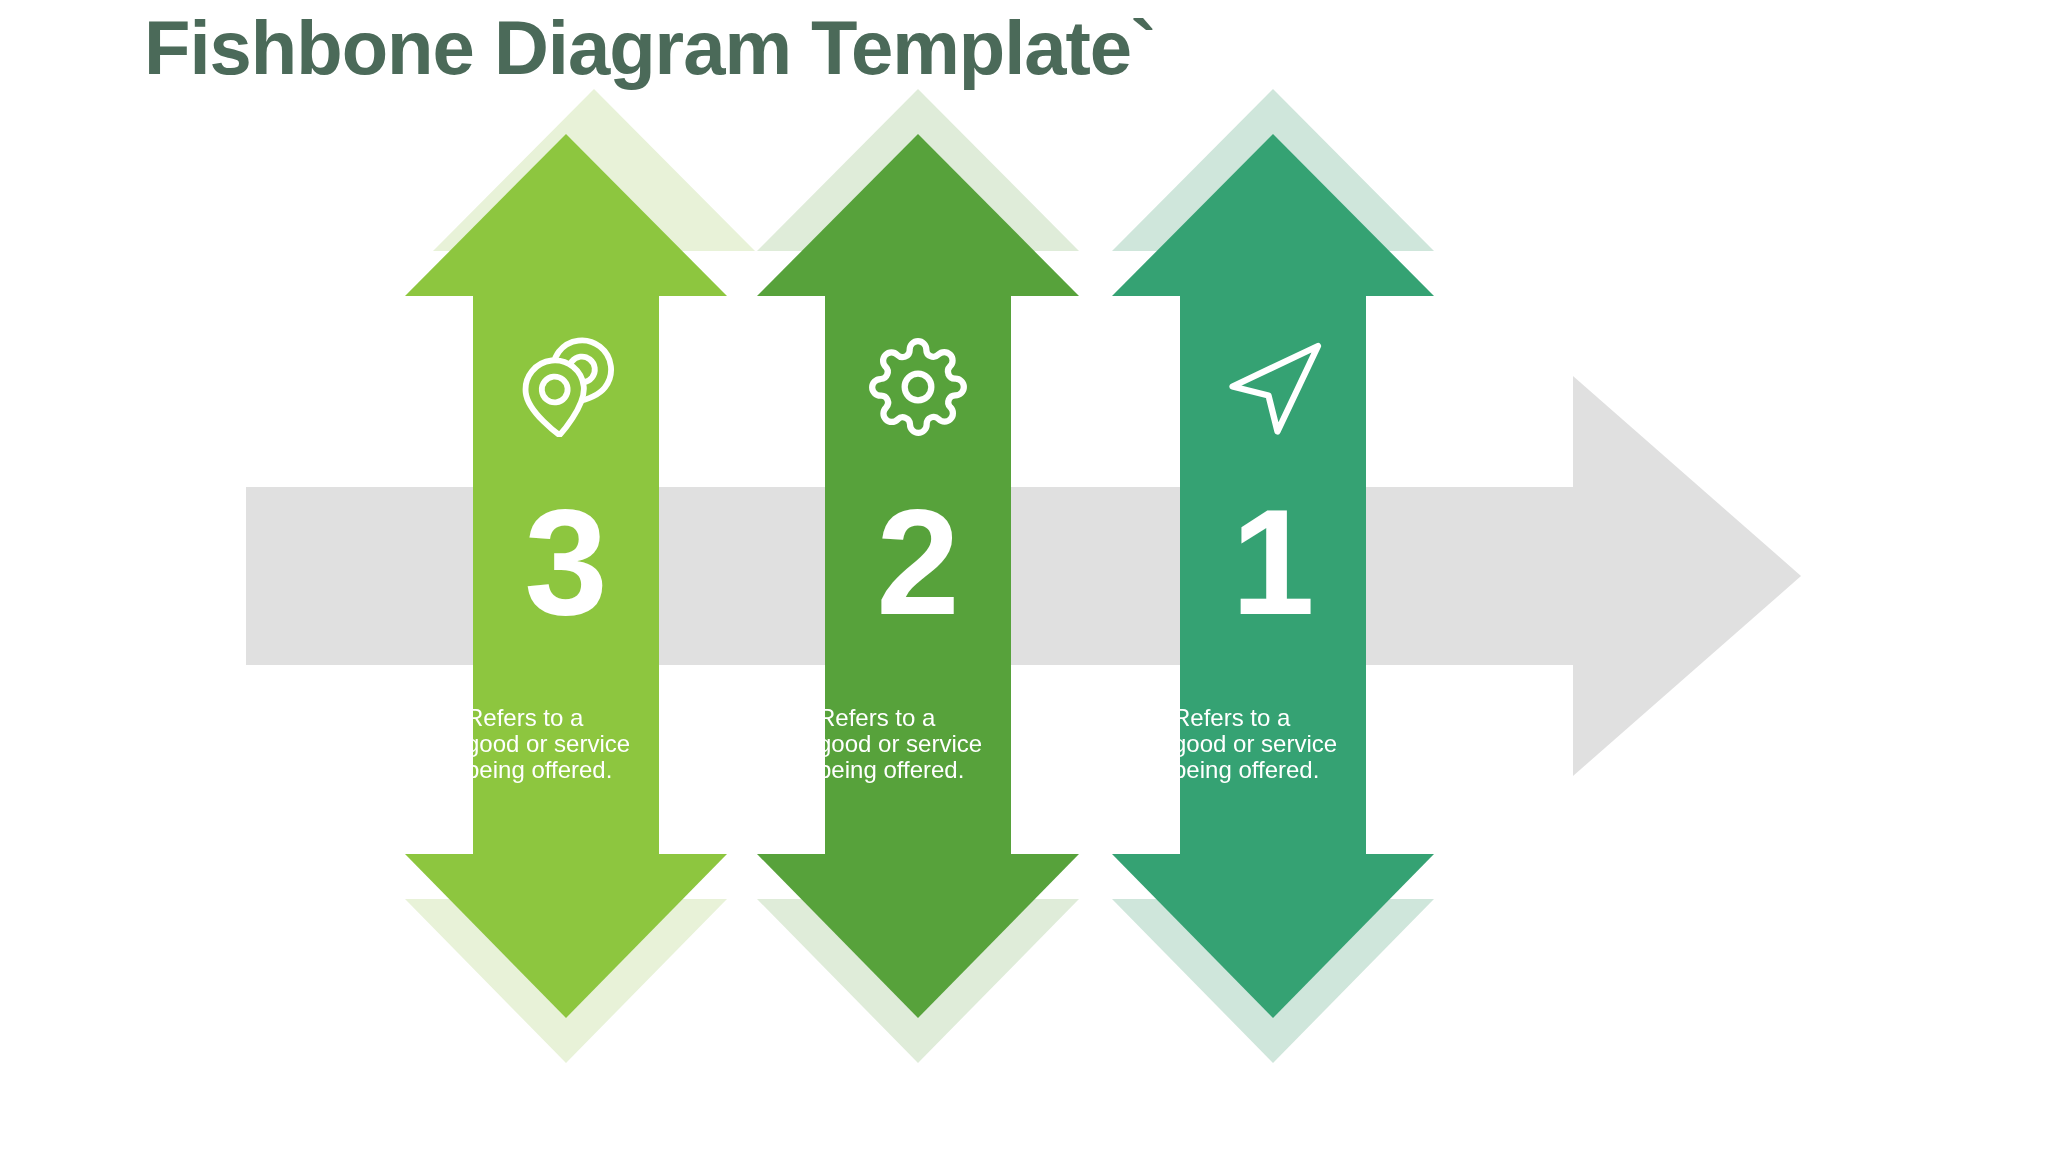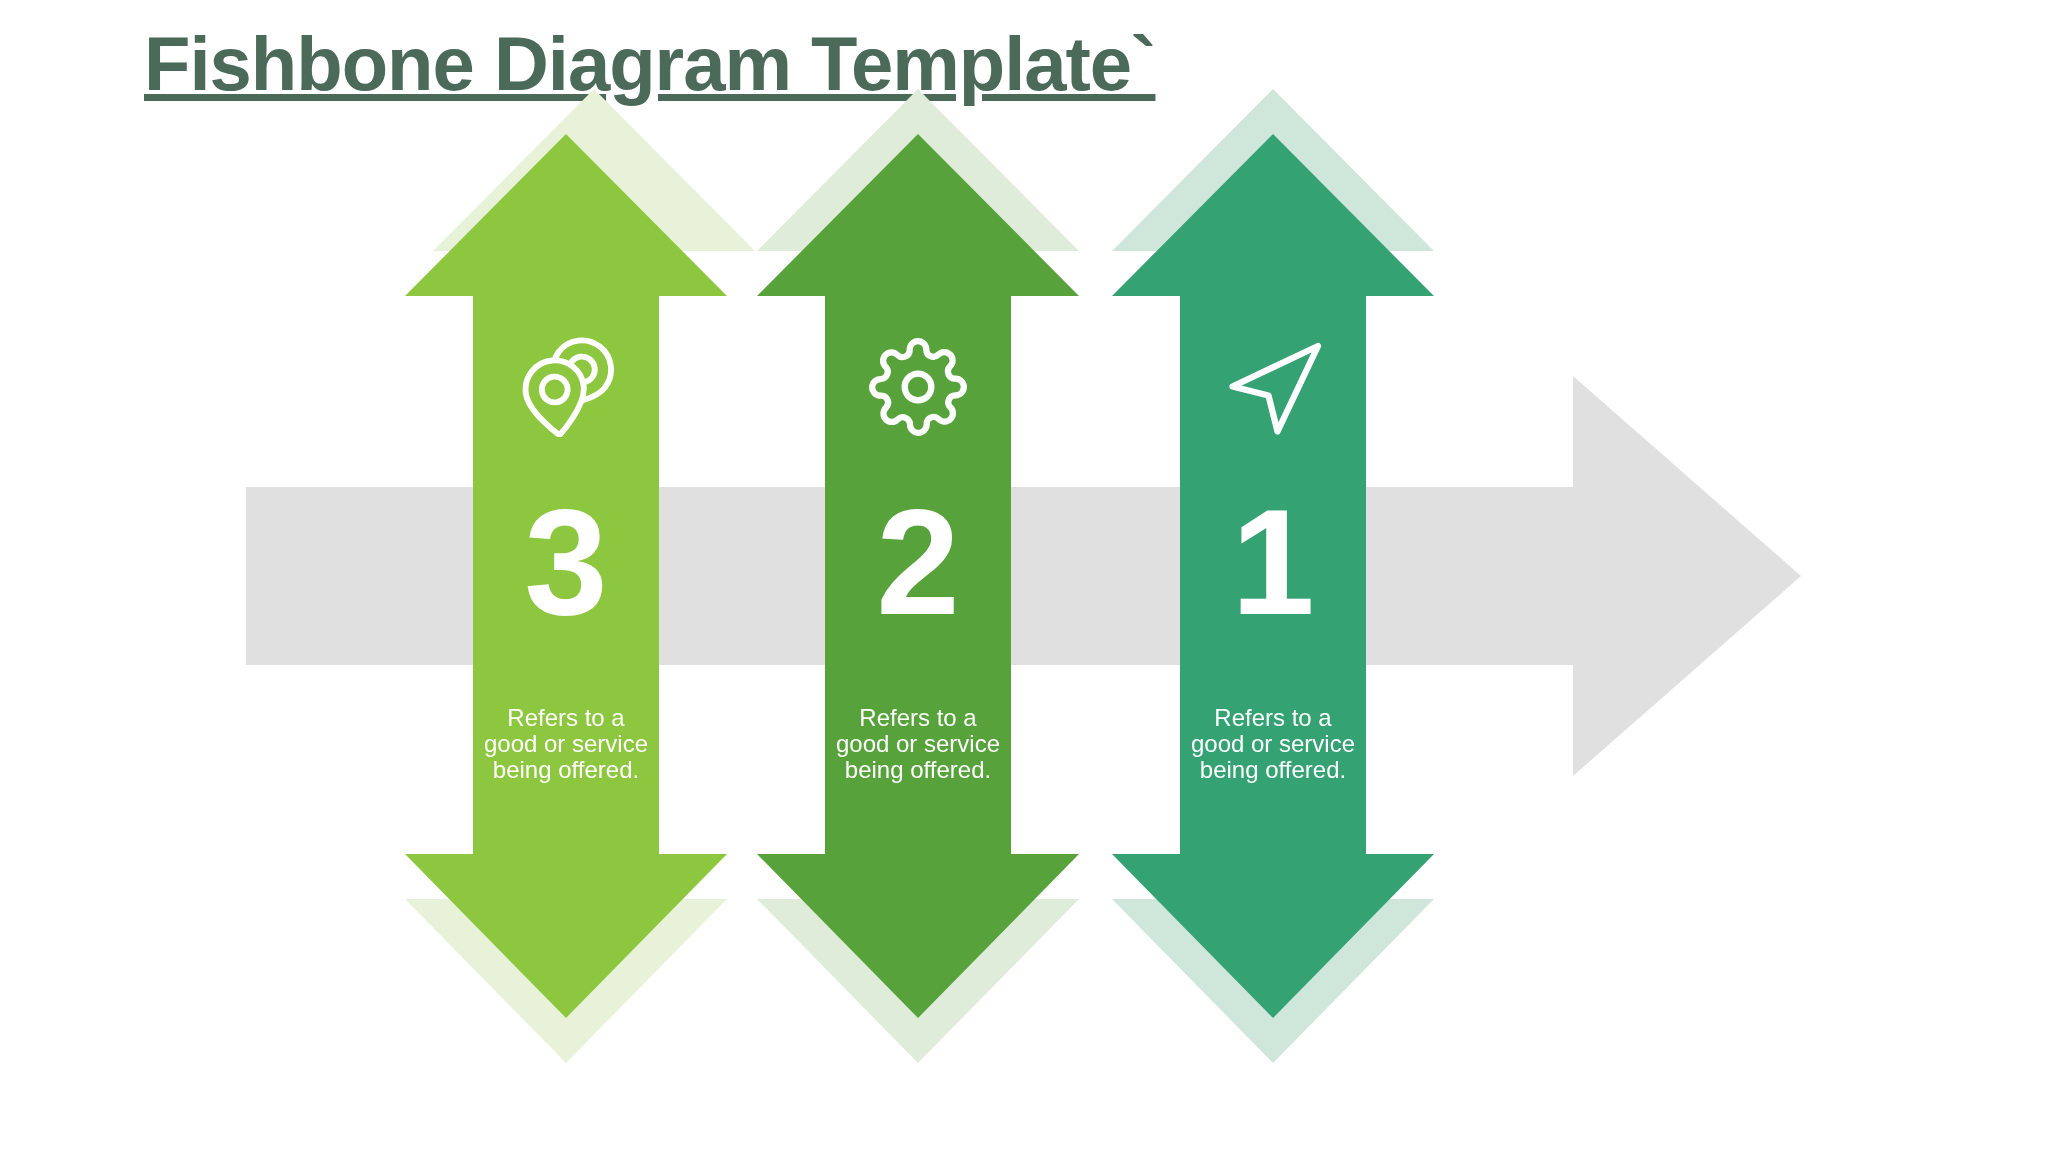--- a/index.html
+++ b/index.html
@@ -6,26 +6,25 @@
   #stage{
     position:relative;
     width:2048px;height:1152px;
     background:#ffffff;
     overflow:hidden;
     font-family:"Liberation Sans", sans-serif;
   }
   
   #slide-title{
     position:absolute;
-    left:144px;top:20px;
+    left:144px;top:4px;
     font-size:76px;
     font-weight:bold;
     letter-spacing:-1px;
     white-space:nowrap;
-    text-decoration:underline;
   }
   
   .flow-body{
     position:absolute;
     left:246px;top:487px;
     width:1328px;height:178px;
   }
   .flow-head{
     position:absolute;
     left:1573px;top:376px;
@@ -63,21 +62,20 @@
     color:#ffffff;
   }
   .step-number{
     position:absolute;left:0;top:393px;width:322px;
     text-align:center;
     font-size:150px;line-height:160px;
     font-weight:bold;
   }
   .step-desc{
     position:absolute;left:61px;top:616px;width:200px;
-    text-align:center;
     font-size:24px;line-height:26px;
     font-weight:normal;
   }
   .step-desc span{display:block;}
 </style>
 </head>
 <body>
 
 <div id="stage">
 

